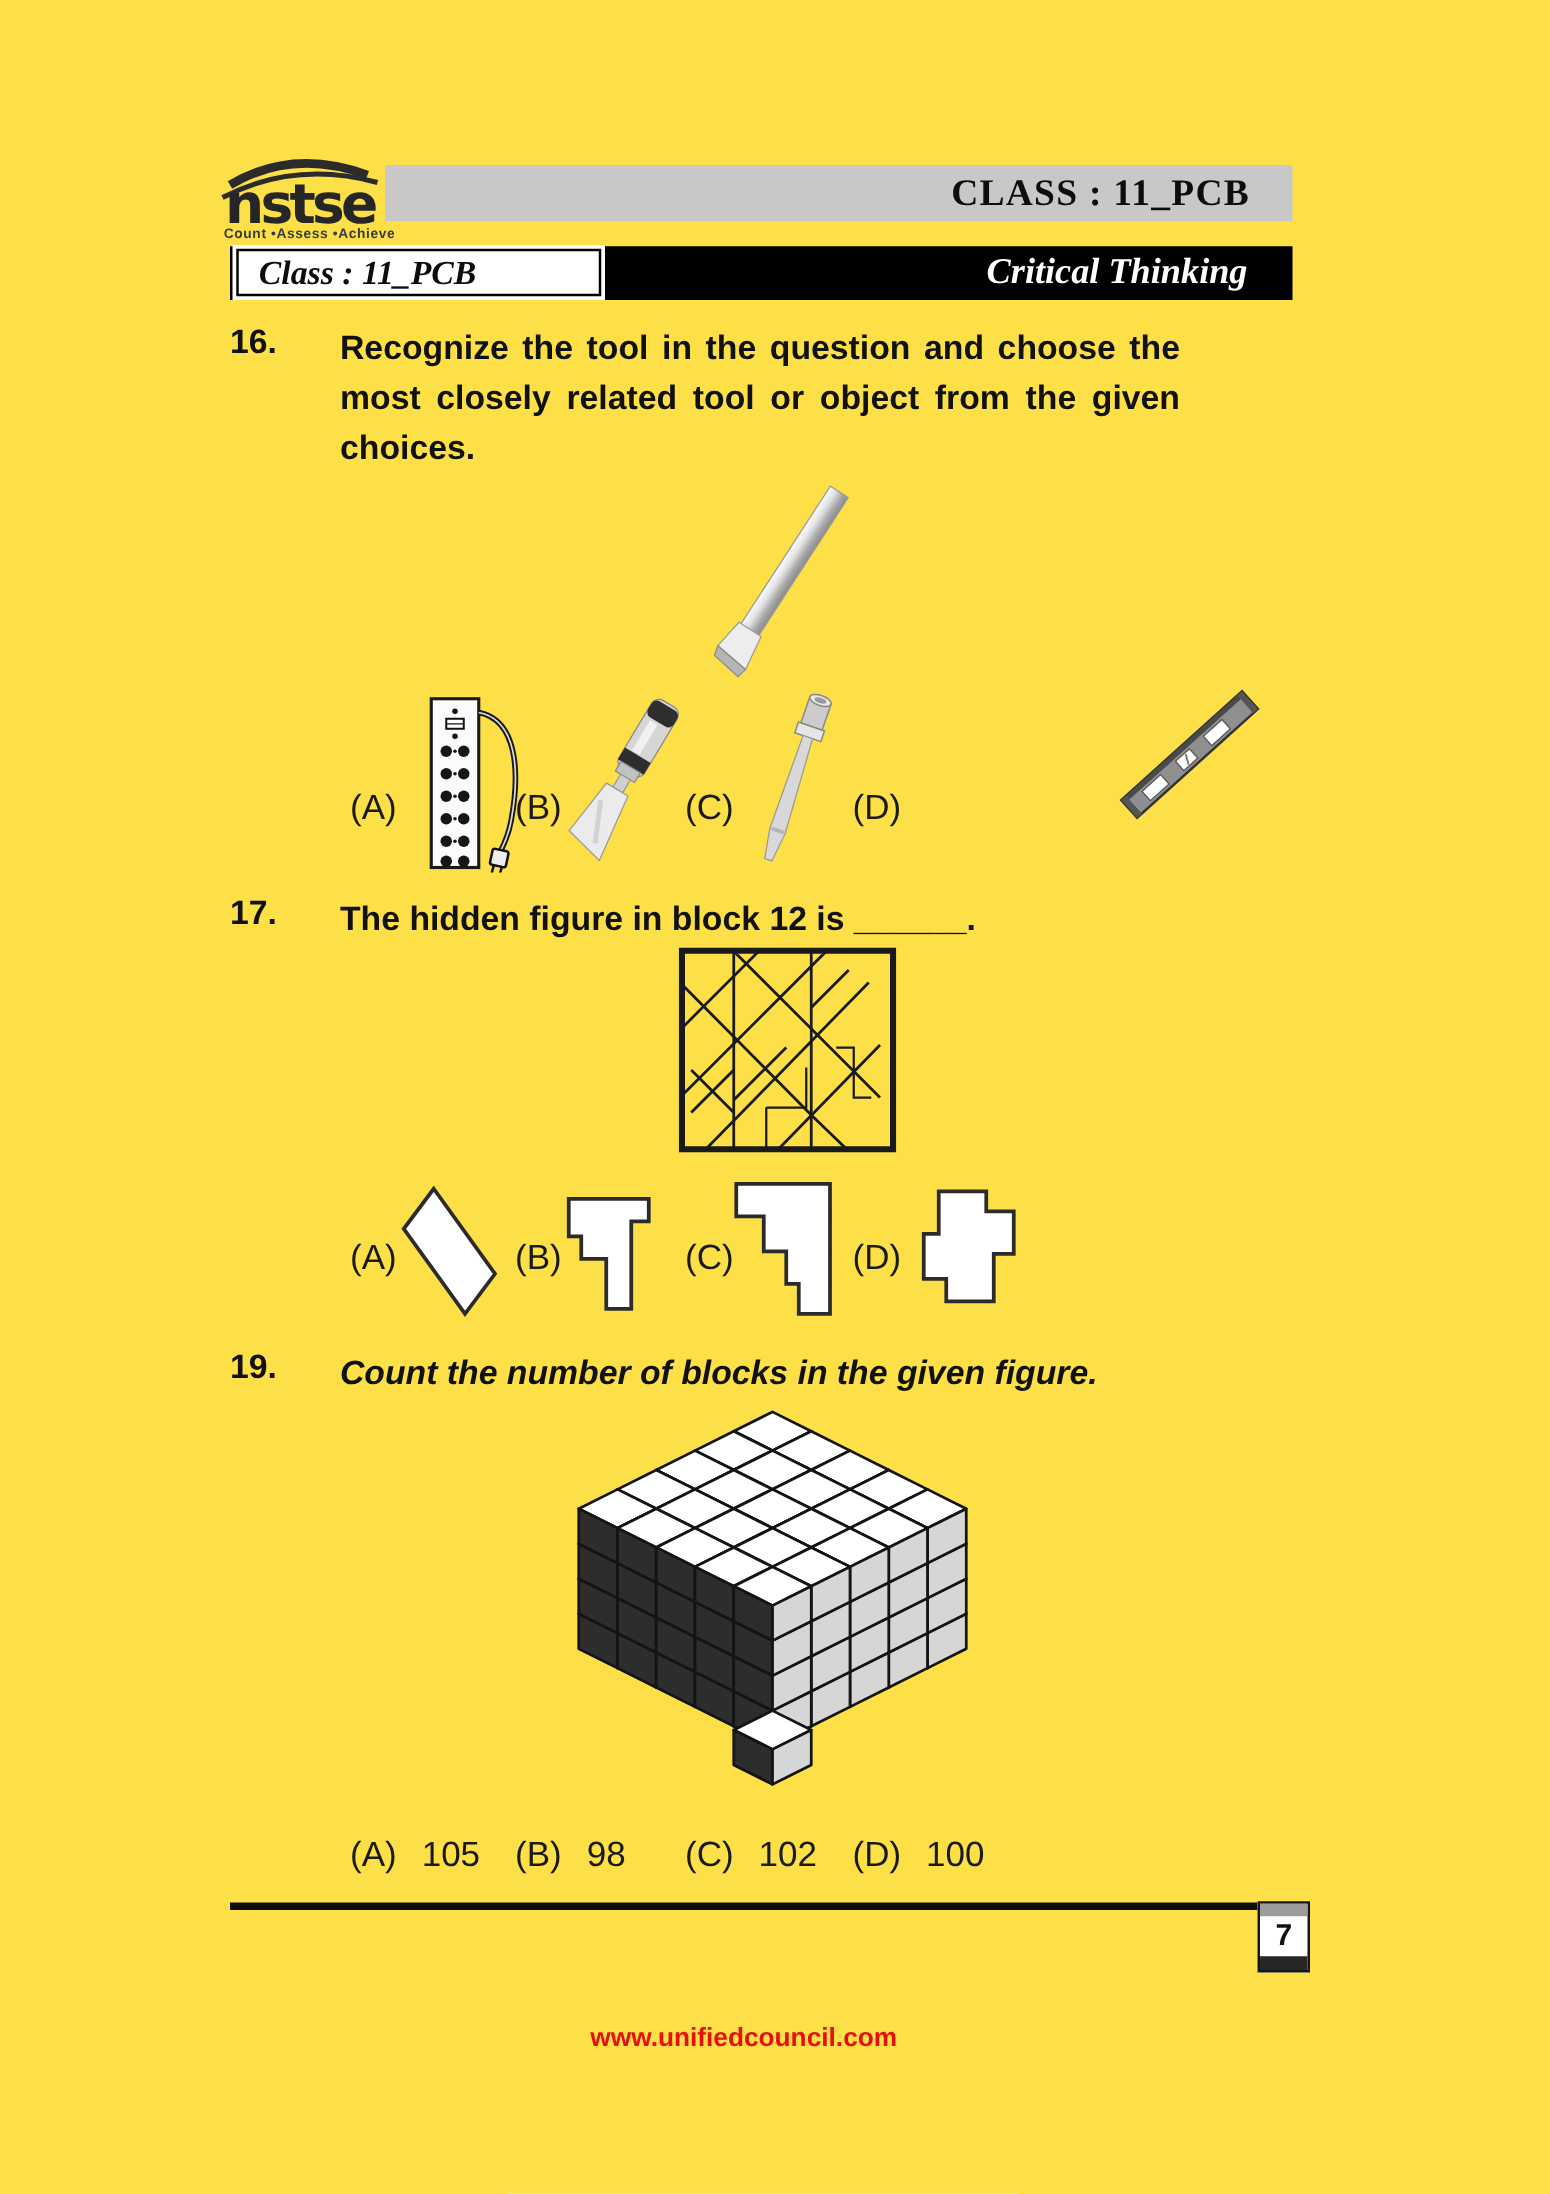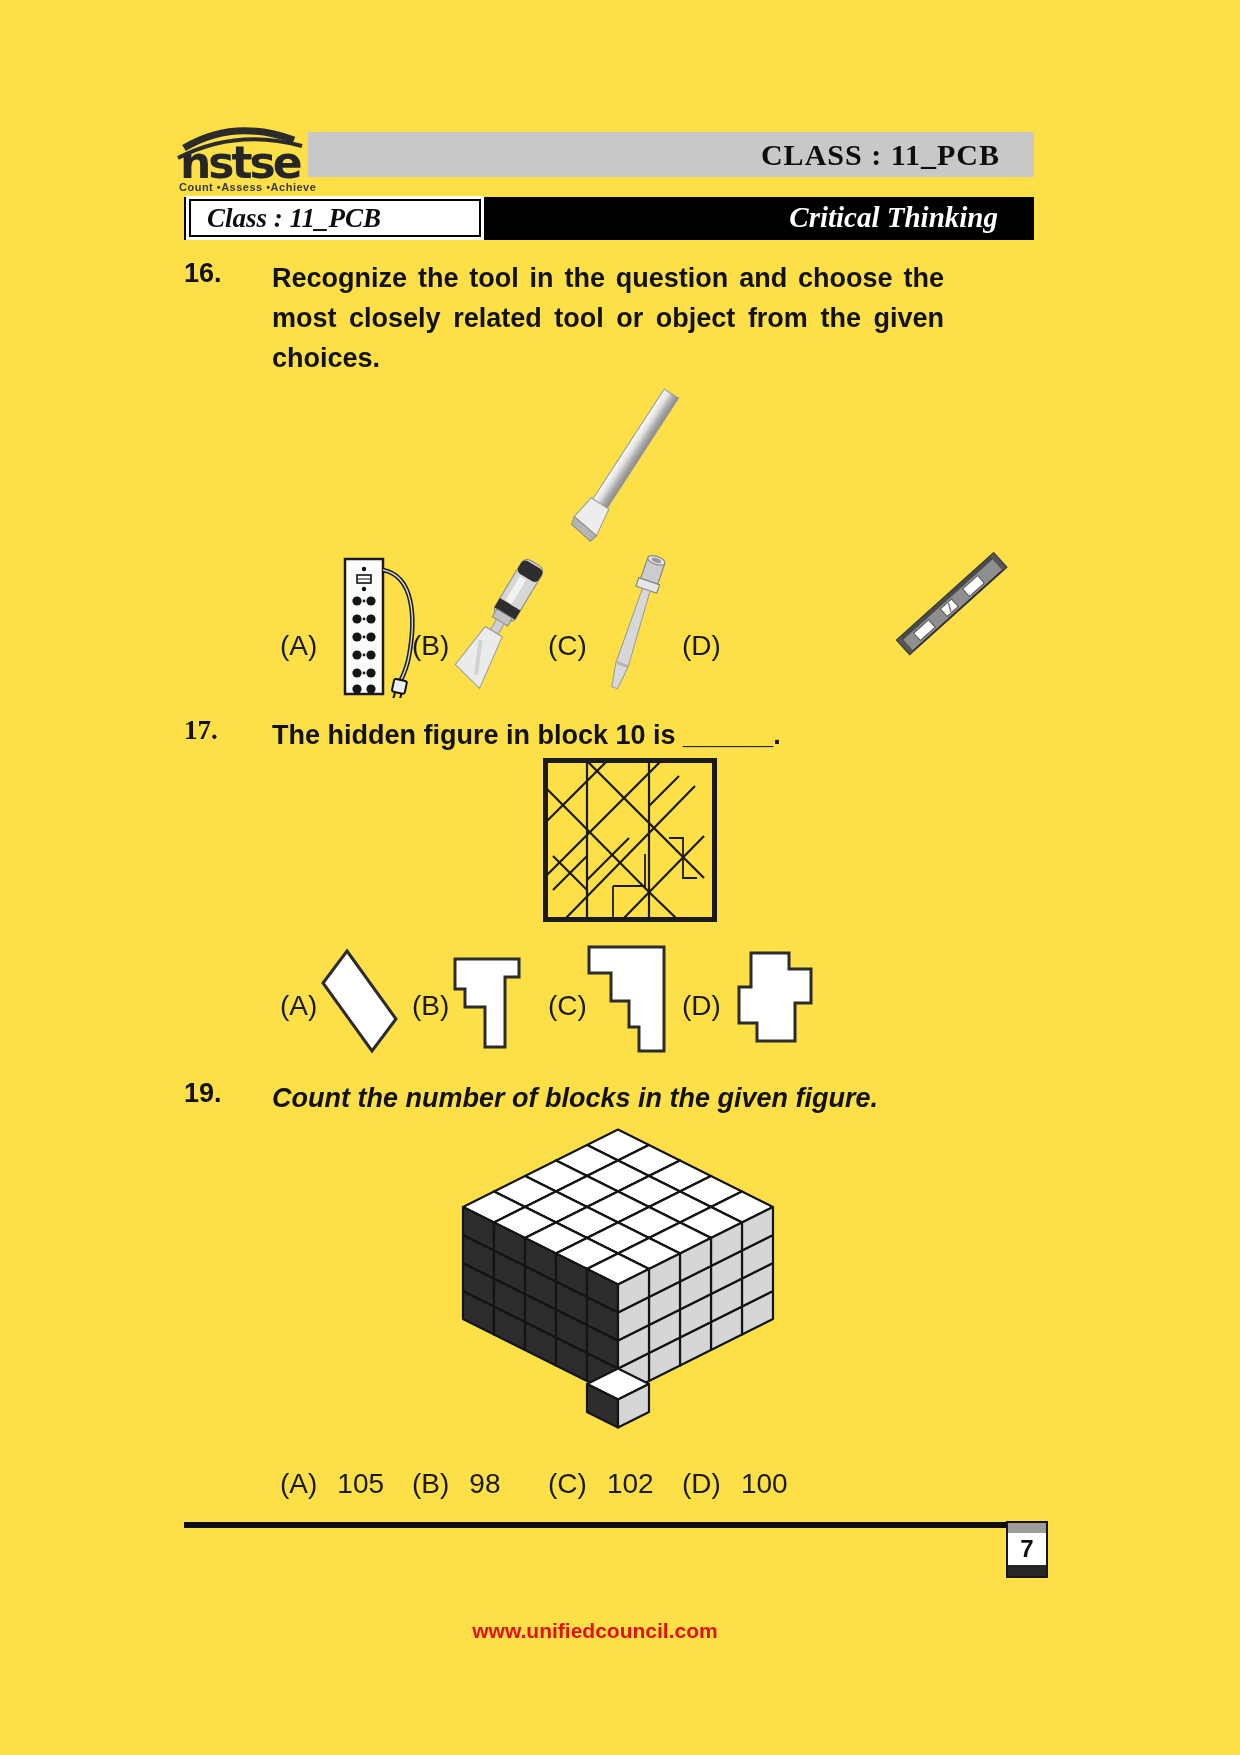--- a/index.html
+++ b/index.html
@@ -159,22 +159,22 @@
         <line x1="58" y1="63" x2="62" y2="55" stroke="#777" stroke-width="1.5"></line>
       </g>
     </svg>
   </div>
 
   <div class="opt-label" style="left:280px;top:630px;">(A)</div>
   <div class="opt-label" style="left:412px;top:630px;">(B)</div>
   <div class="opt-label" style="left:548px;top:630px;">(C)</div>
   <div class="opt-label" style="left:682px;top:630px;">(D)</div>
 
-  <div class="qnum" style="left:184px;top:715px;font-family:Liberation Serif, serif;">17.</div>
-  <div class="qtext" style="left:272px;top:715px;">The hidden figure in block 10 is ______.</div>
+  <div class="qnum" style="left:184px;top:715px;">17.</div>
+  <div class="qtext" style="left:272px;top:715px;">The hidden figure in block 12 is ______.</div>
 
   <div class="figure" style="left:543px;top:758px;">
     <svg id="fig17" width="174" height="164" viewBox="0 0 174 164">
         <rect x="2.5" y="2.5" width="169" height="159" fill="none" stroke="#1a1a1a" stroke-width="5"></rect>
         <line x1="44" y1="3" x2="44" y2="161" stroke="#1a1a1a" stroke-width="2.2"></line>
         <line x1="106" y1="3" x2="106" y2="161" stroke="#1a1a1a" stroke-width="2.2"></line>
         <line x1="3" y1="64" x2="64" y2="3" stroke="#1a1a1a" stroke-width="2.2"></line>
         <line x1="3" y1="118" x2="118" y2="3" stroke="#1a1a1a" stroke-width="2.2"></line>
         <line x1="22" y1="161" x2="152" y2="28" stroke="#1a1a1a" stroke-width="2.2"></line>
         <line x1="80" y1="161" x2="161" y2="78" stroke="#1a1a1a" stroke-width="2.2"></line>

